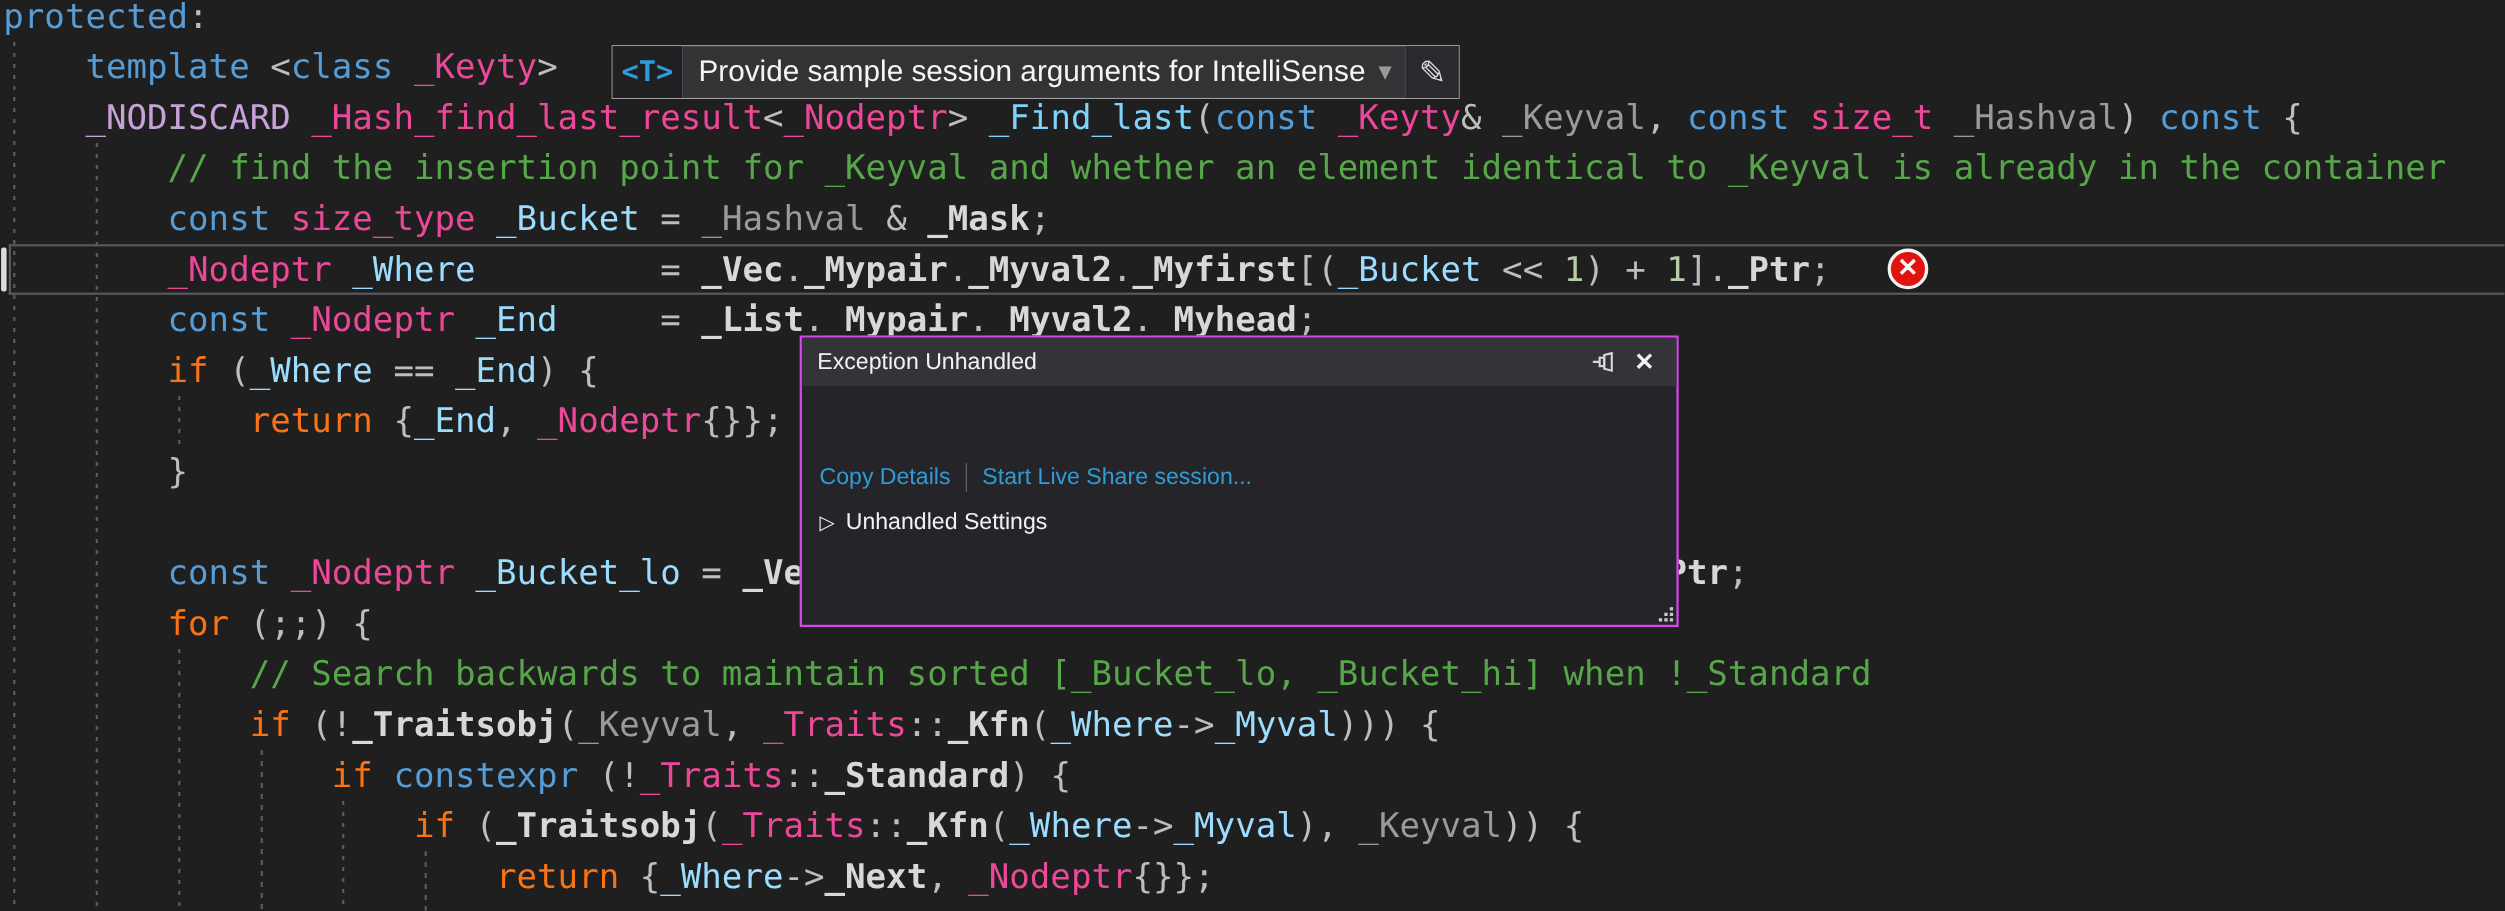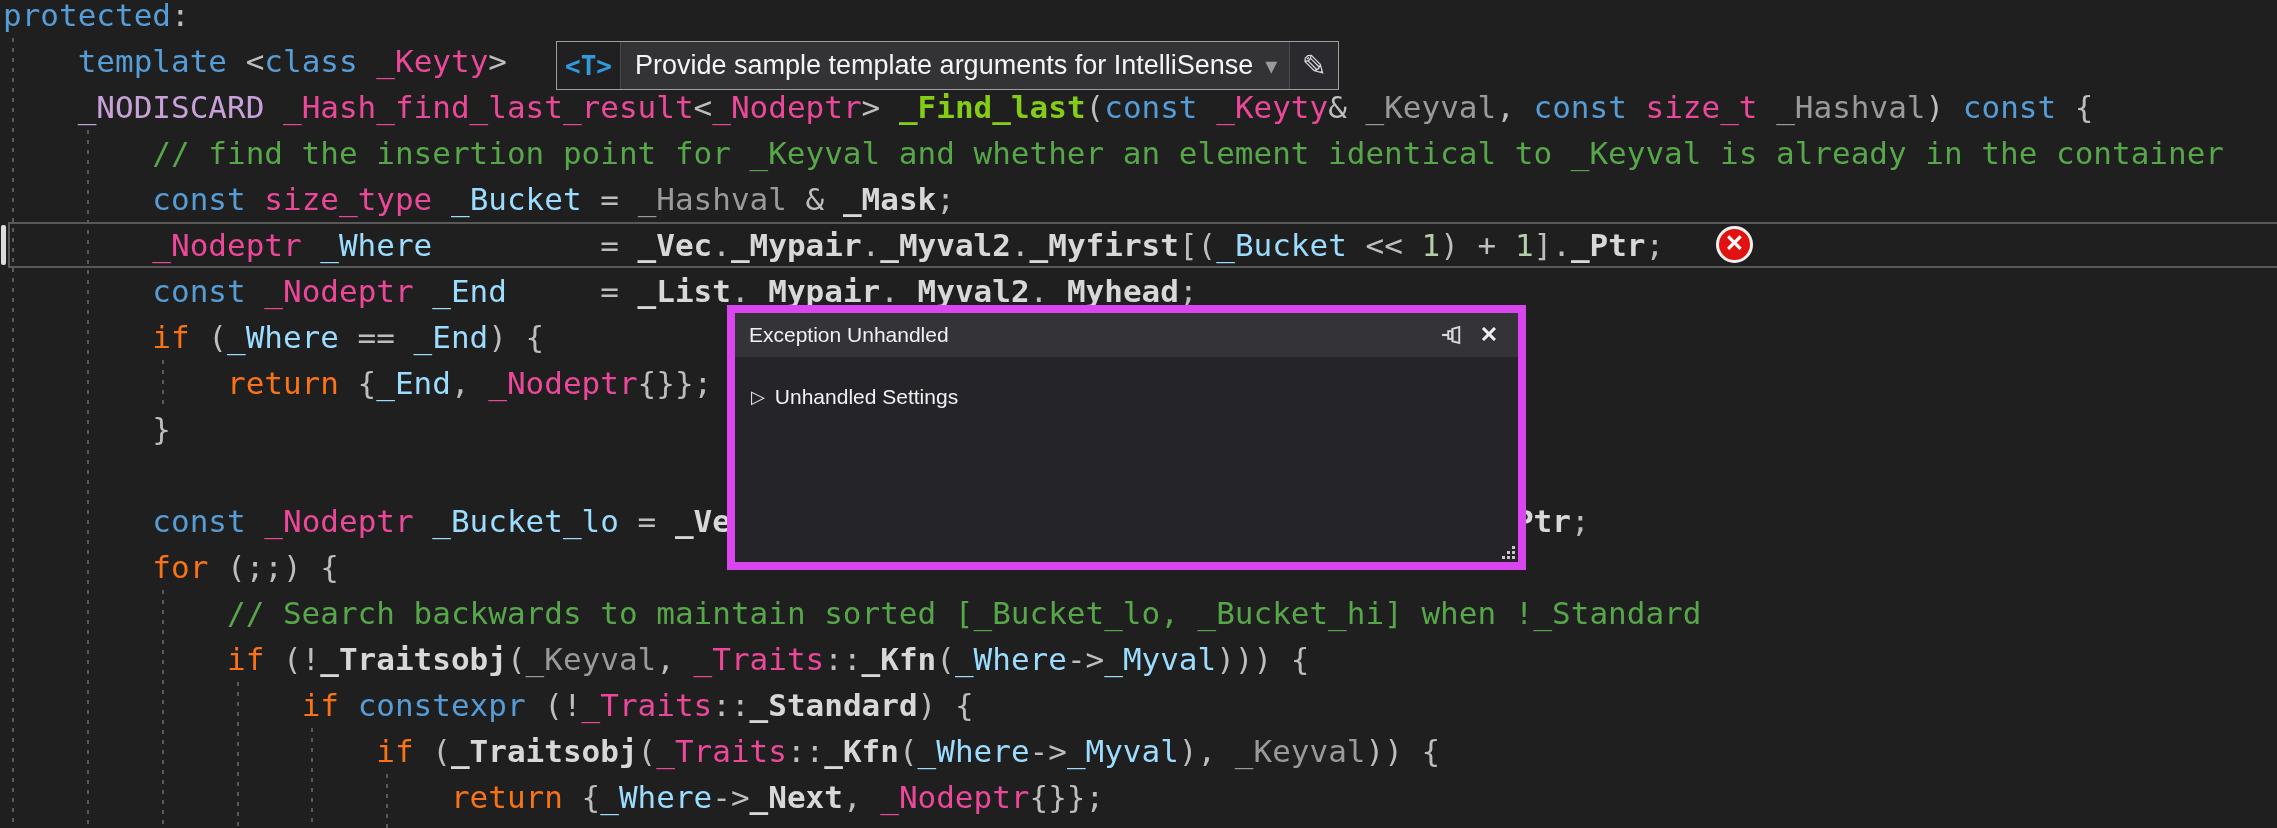--- a/index.html
+++ b/index.html
@@ -10,21 +10,21 @@
 
   
   #code-lines{position:absolute;left:3px;top:-8px;margin:0;z-index:2;
     font-family:"DejaVu Sans Mono",monospace;font-size:31px;line-height:46px;
     white-space:pre;color:#d4d4d4;}
   .cl{height:46px;}
   .tk-kw{color:#569CD6;}
   .tk-ctl{color:#f97316;text-align:center;}
   .tk-type{color:#ec4899;}
   .tk-macro{color:#C8A1D8;}
-  .tk-fn{color:#84cc16;font-weight:bold;}
+  .tk-fn{color:#7dd3fc;}
   .tk-var{color:#9CDCFE;}
   .tk-param{color:#9A9A9A;}
   .tk-field{color:#D8D8D8;font-weight:bold;}
   .tk-num{color:#B5CEA8;}
   .tk-pn{color:#BDBDBD;}
   .tk-cm{color:#57A64A;}
 
   
   #cur-line{position:absolute;left:8px;top:222px;width:2269px;height:46px;box-sizing:border-box;
     border-top:2px solid #595959;border-bottom:2px solid #595959;border-left:2px solid #595959;z-index:3;}
@@ -41,21 +41,21 @@
     border:1px solid #9e9e9e;background:#333336;box-sizing:border-box;}
   #hint .chip{background:#202023;color:#2f9bdb;font-family:"DejaVu Sans Mono",monospace;
     font-weight:bold;font-size:26px;display:flex;align-items:center;padding:0 8px;border-right:1px solid #4a4a4e;}
   #hint .lbl{color:#f5f5f5;font-size:27px;display:flex;align-items:center;padding:0 10px 0 14px;white-space:nowrap;}
   #hint .chev{color:#9a9a9a;font-size:24px;display:flex;align-items:center;padding:0 12px 0 2px;cursor:pointer;}
   #hint .pencil{display:flex;align-items:center;justify-content:center;width:48px;background:#2a2a2e;
     border-left:1px solid #4a4a4e;color:#d8d8d8;font-size:30px;cursor:pointer;}
 
   
   #popup{position:absolute;left:727px;top:305px;width:799px;height:265px;box-sizing:border-box;
-    background:#252529;border:8px solid #d946ef;z-index:7;}
+    background:#252529;border:2px solid #d946ef;z-index:7;}
   #popup .tbar{height:44px;background:#333338;display:flex;align-items:center;padding:0 14px;box-sizing:border-box;}
   #popup .tbar .ttl{color:#f1f1f1;font-size:21px;flex:1;}
   #popup .tbar .pin{width:30px;height:30px;display:flex;align-items:center;justify-content:center;cursor:pointer;}
   #popup .tbar .cls{width:30px;height:30px;display:flex;align-items:center;justify-content:center;
     color:#f1f1f1;font-size:22px;font-weight:bold;cursor:pointer;margin-left:8px;}
   #popup .body{padding:12px 16px 0 16px;}
   #popup .msg{color:#eaeaea;font-size:21px;line-height:30px;margin:0;}
   #popup .msg b{font-weight:bold;}
   #popup .links{display:flex;align-items:center;margin-top:58px;}
   #popup .links a{color:#2f9bd8;font-size:21px;text-decoration:none;cursor:pointer;}
@@ -79,21 +79,21 @@
   <div class="guide" style="left:311px;top:728px;height:100px;"></div>
   <div class="guide" style="left:386px;top:774px;height:54px;"></div>
 
   <div id="cur-line"></div>
   <div id="caret-bar"></div>
 
   <pre id="code-lines"><div class="cl"><span class="tk-kw">protected</span><span class="tk-pn">:</span></div><div class="cl"><span>    </span><span class="tk-kw">template</span><span> </span><span class="tk-pn">&lt;</span><span class="tk-kw">class</span><span> </span><span class="tk-type">_Keyty</span><span class="tk-pn">&gt;</span></div><div class="cl"><span>    </span><span class="tk-macro">_NODISCARD</span><span> </span><span class="tk-type">_Hash_find_last_result</span><span class="tk-pn">&lt;</span><span class="tk-type">_Nodeptr</span><span class="tk-pn">&gt;</span><span> </span><span class="tk-fn">_Find_last</span><span class="tk-pn">(</span><span class="tk-kw">const</span><span> </span><span class="tk-type">_Keyty</span><span class="tk-pn">&amp;</span><span> </span><span class="tk-param">_Keyval</span><span class="tk-pn">, </span><span class="tk-kw">const</span><span> </span><span class="tk-type">size_t</span><span> </span><span class="tk-param">_Hashval</span><span class="tk-pn">) </span><span class="tk-kw">const</span><span class="tk-pn"> {</span></div><div class="cl"><span>        </span><span class="tk-cm">// find the insertion point for _Keyval and whether an element identical to _Keyval is already in the container</span></div><div class="cl"><span>        </span><span class="tk-kw">const</span><span> </span><span class="tk-type">size_type</span><span> </span><span class="tk-var">_Bucket</span><span class="tk-pn"> = </span><span class="tk-param">_Hashval</span><span class="tk-pn"> &amp; </span><span class="tk-field">_Mask</span><span class="tk-pn">;</span></div><div class="cl"><span>        </span><span class="tk-type">_Nodeptr</span><span> </span><span class="tk-var">_Where</span><span class="tk-pn">         = </span><span class="tk-field">_Vec</span><span class="tk-pn">.</span><span class="tk-field">_Mypair</span><span class="tk-pn">.</span><span class="tk-field">_Myval2</span><span class="tk-pn">.</span><span class="tk-field">_Myfirst</span><span class="tk-pn">[(</span><span class="tk-var">_Bucket</span><span> </span><span class="tk-pn">&lt;&lt;</span><span> </span><span class="tk-num">1</span><span class="tk-pn">) + </span><span class="tk-num">1</span><span class="tk-pn">].</span><span class="tk-field">_Ptr</span><span class="tk-pn">;</span></div><div class="cl"><span>        </span><span class="tk-kw">const</span><span> </span><span class="tk-type">_Nodeptr</span><span> </span><span class="tk-var">_End</span><span class="tk-pn">     = </span><span class="tk-field">_List</span><span class="tk-pn">.</span><span class="tk-field">_Mypair</span><span class="tk-pn">.</span><span class="tk-field">_Myval2</span><span class="tk-pn">.</span><span class="tk-field">_Myhead</span><span class="tk-pn">;</span></div><div class="cl"><span>        </span><span class="tk-ctl">if</span><span class="tk-pn"> (</span><span class="tk-var">_Where</span><span class="tk-pn"> == </span><span class="tk-var">_End</span><span class="tk-pn">) {</span></div><div class="cl"><span>            </span><span class="tk-ctl">return</span><span class="tk-pn"> {</span><span class="tk-var">_End</span><span class="tk-pn">, </span><span class="tk-type">_Nodeptr</span><span class="tk-pn">{}};</span></div><div class="cl"><span>        </span><span class="tk-pn">}</span></div><div class="cl"><span> </span></div><div class="cl"><span>        </span><span class="tk-kw">const</span><span> </span><span class="tk-type">_Nodeptr</span><span> </span><span class="tk-var">_Bucket_lo</span><span class="tk-pn"> = </span><span class="tk-field">_Vec</span><span class="tk-pn">.</span><span class="tk-field">_Mypair</span><span class="tk-pn">.</span><span class="tk-field">_Myval2</span><span class="tk-pn">.</span><span class="tk-field">_Myfirst</span><span class="tk-pn">[</span><span class="tk-var">_Bucket</span><span> </span><span class="tk-pn">&lt;&lt;</span><span> </span><span class="tk-num">1</span><span class="tk-pn">].</span><span class="tk-field">_Ptr</span><span class="tk-pn">;</span></div><div class="cl"><span>        </span><span class="tk-ctl">for</span><span class="tk-pn"> (;;) {</span></div><div class="cl"><span>            </span><span class="tk-cm">// Search backwards to maintain sorted [_Bucket_lo, _Bucket_hi] when !_Standard</span></div><div class="cl"><span>            </span><span class="tk-ctl">if</span><span class="tk-pn"> (!</span><span class="tk-field">_Traitsobj</span><span class="tk-pn">(</span><span class="tk-param">_Keyval</span><span class="tk-pn">, </span><span class="tk-type">_Traits</span><span class="tk-pn">::</span><span class="tk-field">_Kfn</span><span class="tk-pn">(</span><span class="tk-var">_Where</span><span class="tk-pn">-&gt;</span><span class="tk-var">_Myval</span><span class="tk-pn">))) {</span></div><div class="cl"><span>                </span><span class="tk-ctl">if</span><span> </span><span class="tk-kw">constexpr</span><span class="tk-pn"> (!</span><span class="tk-type">_Traits</span><span class="tk-pn">::</span><span class="tk-field">_Standard</span><span class="tk-pn">) {</span></div><div class="cl"><span>                    </span><span class="tk-ctl">if</span><span class="tk-pn"> (</span><span class="tk-field">_Traitsobj</span><span class="tk-pn">(</span><span class="tk-type">_Traits</span><span class="tk-pn">::</span><span class="tk-field">_Kfn</span><span class="tk-pn">(</span><span class="tk-var">_Where</span><span class="tk-pn">-&gt;</span><span class="tk-var">_Myval</span><span class="tk-pn">), </span><span class="tk-param">_Keyval</span><span class="tk-pn">)) {</span></div><div class="cl"><span>                        </span><span class="tk-ctl">return</span><span class="tk-pn"> {</span><span class="tk-var">_Where</span><span class="tk-pn">-&gt;</span><span class="tk-field">_Next</span><span class="tk-pn">, </span><span class="tk-type">_Nodeptr</span><span class="tk-pn">{}};</span></div><div class="cl"><span>                    </span><span class="tk-pn">}</span></div></pre>
 
   <div id="hint">
     <div class="chip">&lt;T&gt;</div>
-    <div class="lbl">Provide sample template arguments for IntelliSense</div>
+    <div class="lbl">Provide sample session arguments for IntelliSense</div>
     <div class="chev">▾</div>
     <div class="pencil">✎</div>
   </div>
 
   <div id="err-icon">
     <span>✕</span>
   </div>
 
   <div id="popup">
     <div class="tbar">
@@ -101,20 +101,25 @@
       <span class="pin">
         <svg width="22" height="22" viewBox="0 0 16 16">
           <path d="M1.5 8 H6" stroke="#d8d8d8" stroke-width="1.6" fill="none"></path>
           <rect x="6" y="5.2" width="3" height="5.6" fill="none" stroke="#d8d8d8" stroke-width="1.4"></rect>
           <path d="M9 3.5 L14 2.2 V13.8 L9 12.5 Z" fill="none" stroke="#d8d8d8" stroke-width="1.4"></path>
         </svg>
       </span>
       <span class="cls">✕</span>
     </div>
     <div class="body">
+      <div class="links">
+        <a>Copy Details</a>
+        <span class="sep"></span>
+        <a>Start Live Share session...</a>
+      </div>
       <div class="expander">
         <span class="tri">▷</span>
         <span class="elbl">Unhandled Settings</span>
       </div>
     </div>
     <div class="grip">
       <i style="right:0;bottom:0;"></i>
         <i style="right:0;bottom:5px;"></i>
         <i style="right:0;bottom:10px;"></i>
       <i style="right:5px;bottom:0;"></i>

